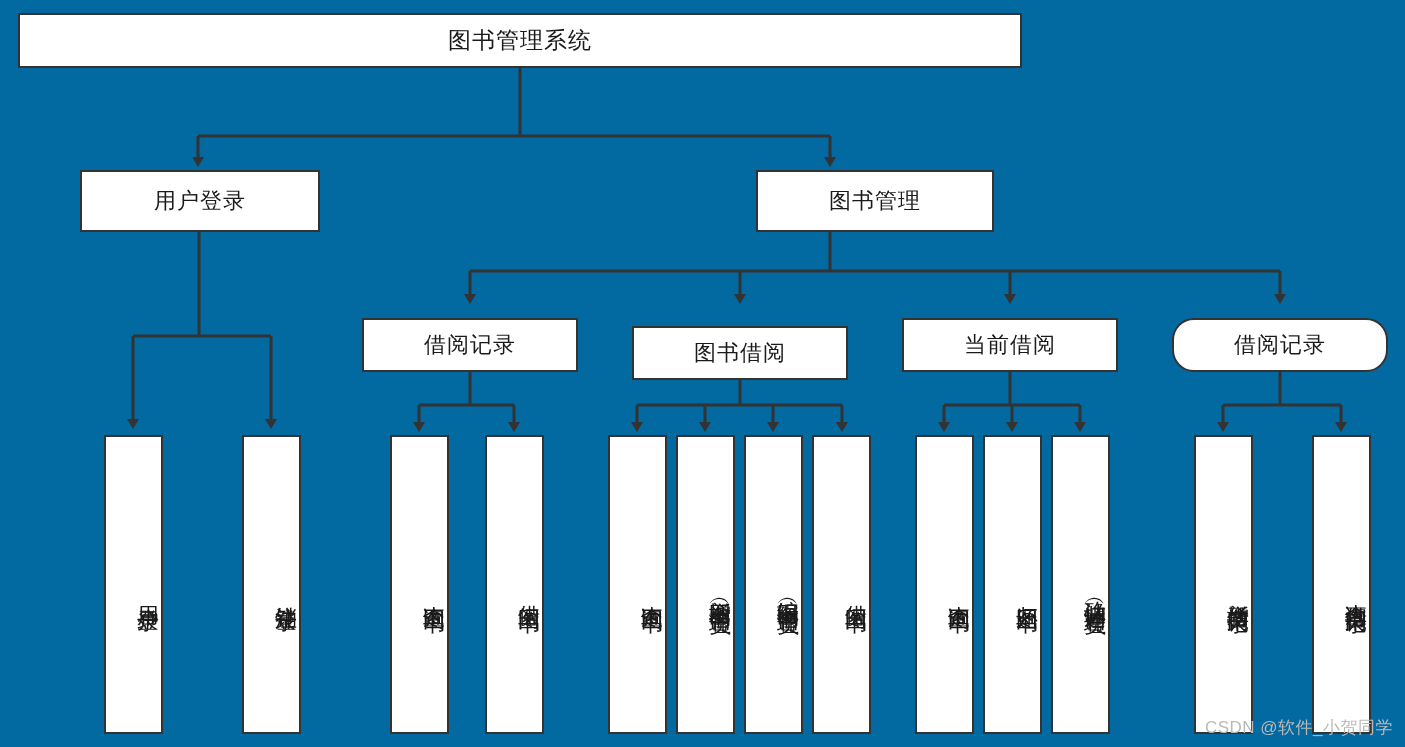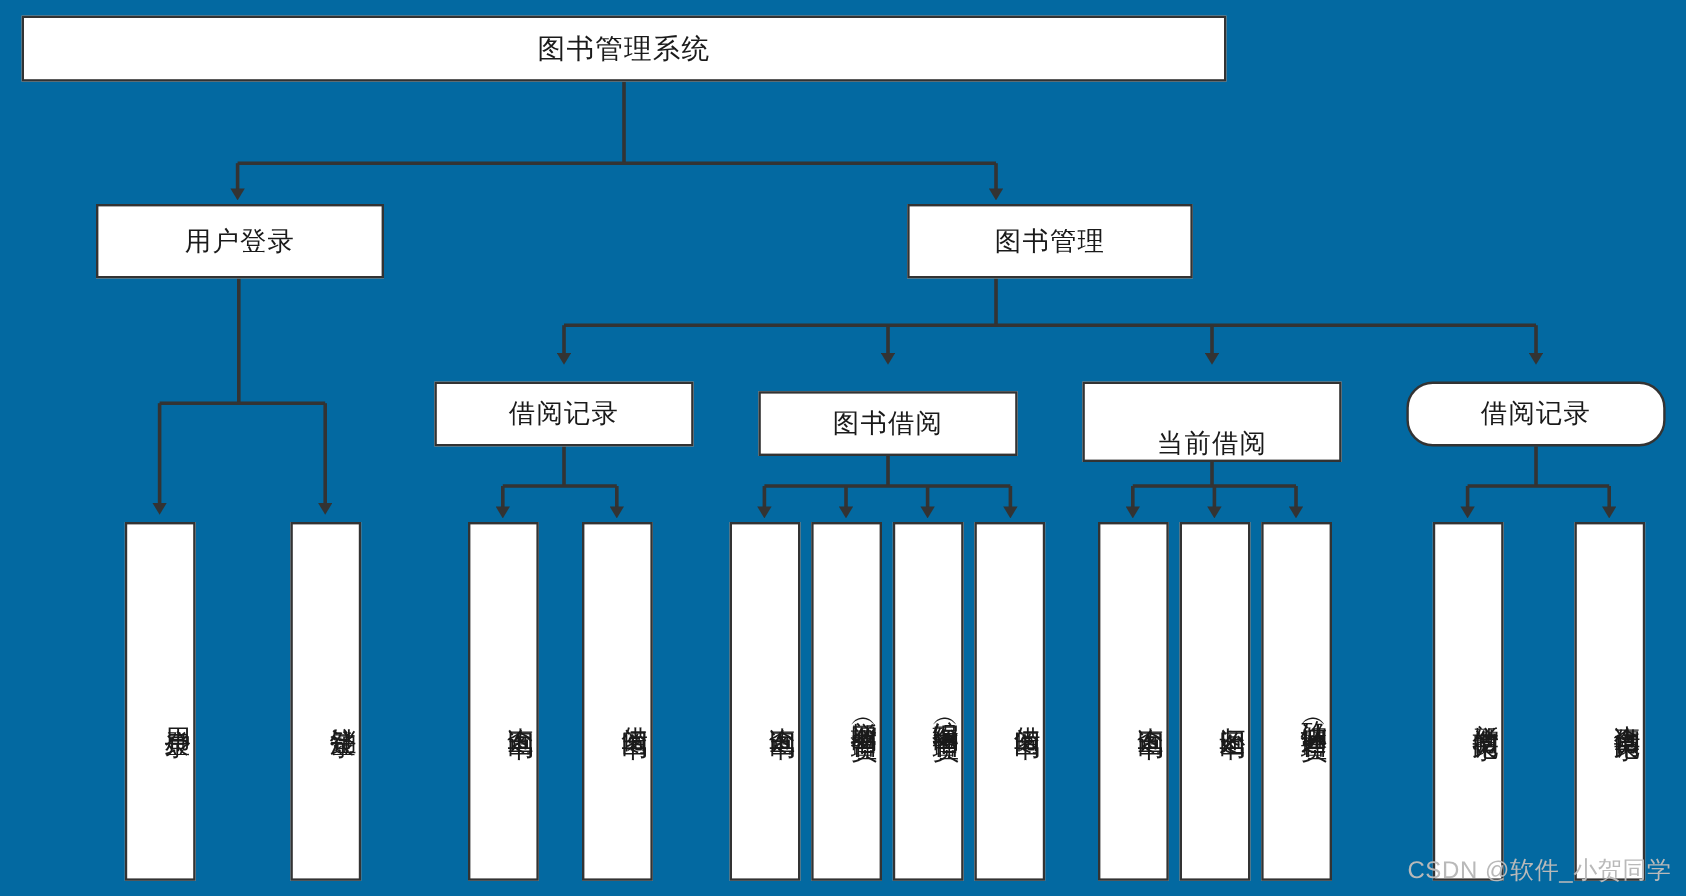--- a/index.html
+++ b/index.html
@@ -54,21 +54,21 @@
   }
   .node.vert span {
     writing-mode: vertical-rl;
     text-orientation: upright;
     display: block;
   }
   .watermark {
     position: absolute;
     right: 12px;
     bottom: 8px;
-    font-size: 20px;
+    font-size: 17px;
     color: #b9b9b9;
     white-space: nowrap;
     letter-spacing: 0.5px;
   }
 </style>
 </head>
 <body>
 
 <div id="canvas">
 
@@ -133,21 +133,21 @@
   <div class="node horiz" style="left:712px; top:170px; width:238px; height:62px;margin-left:44px;">
     <span>图书管理</span>
   </div>
 
   <div class="node horiz" style="left:362px; top:318px; width:216px; height:54px;">
     <span>借阅记录</span>
   </div>
   <div class="node horiz" style="left:632px; top:326px; width:216px; height:54px;">
     <span>图书借阅</span>
   </div>
-  <div class="node horiz" style="left:902px; top:318px; width:216px; height:67px;align-items:flex-end;">
+  <div class="node horiz" style="left:902px; top:318px; width:216px; height:54px;">
     <span>当前借阅</span>
   </div>
   <div class="node horiz" style="left:1172px; top:318px; width:216px; height:54px;border-radius:22px;">
     <span>借阅记录</span>
   </div>
 
   <div class="node vert" style="left:104px; top:435px; width:59px; height:299px;">
     <span>用户登录</span>
   </div>
   <div class="node vert" style="left:242px; top:435px; width:59px; height:299px;">

